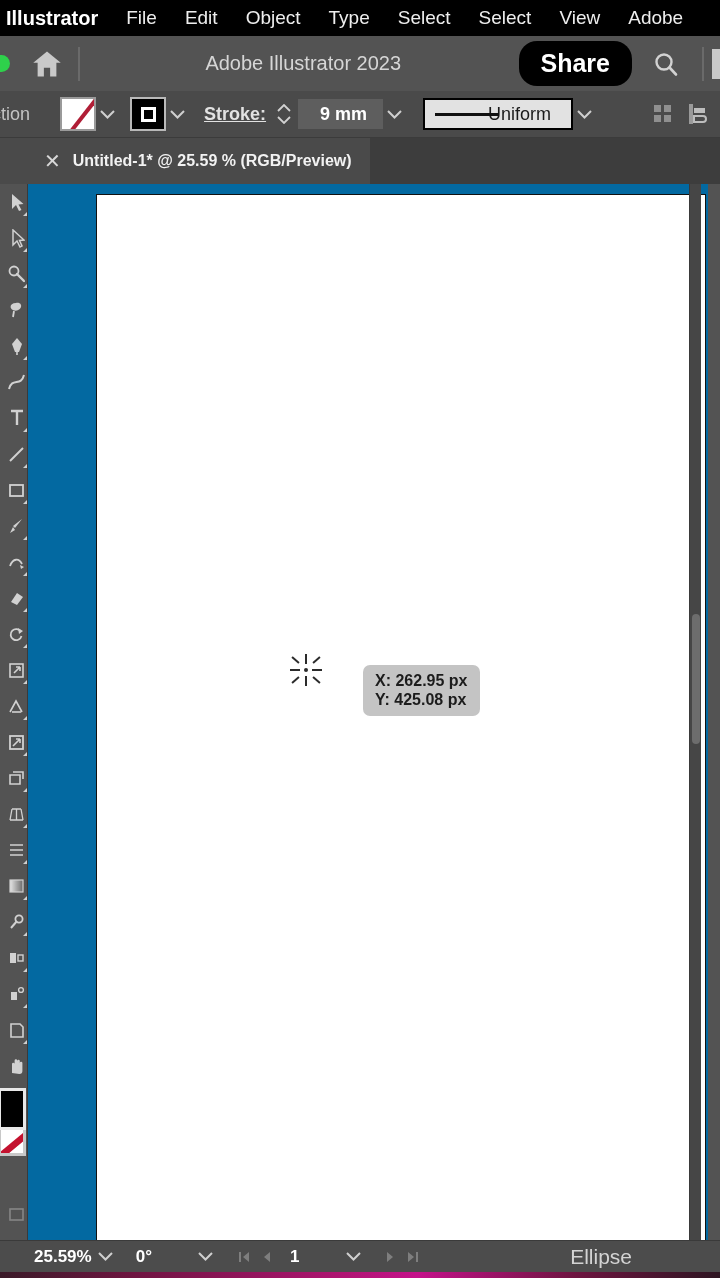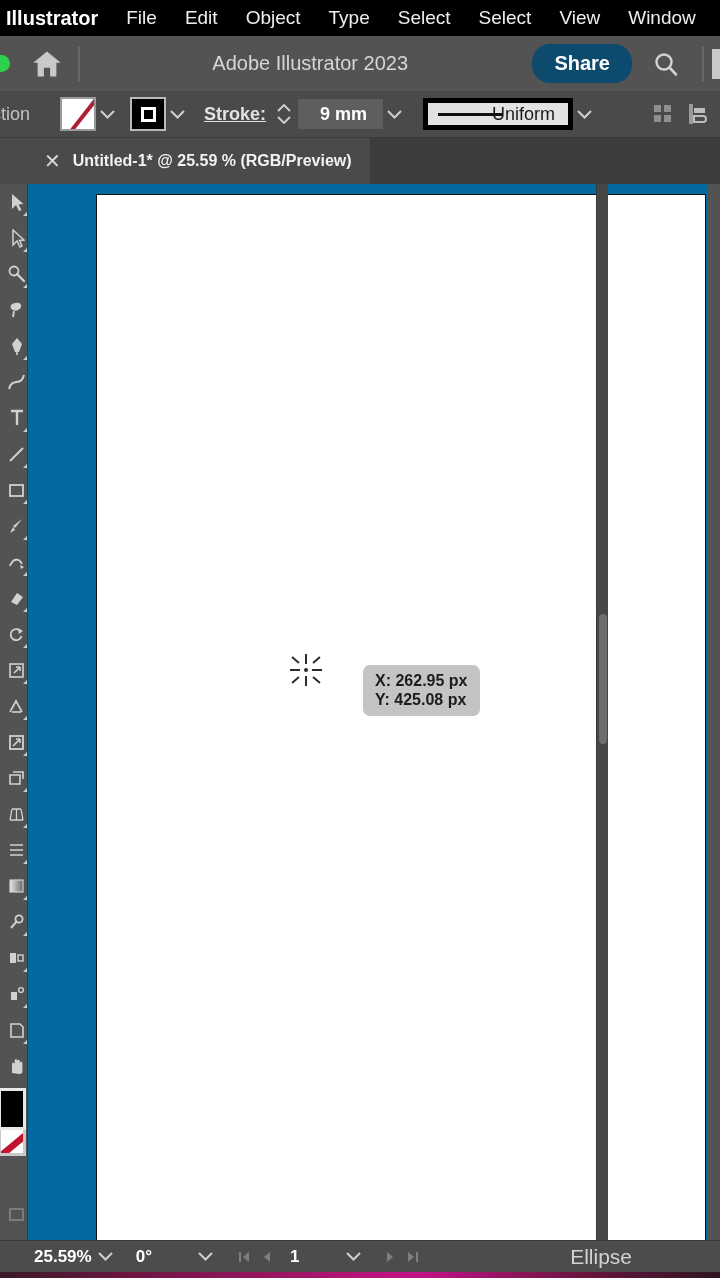--- a/index.html
+++ b/index.html
@@ -3,21 +3,21 @@
 <meta charset="utf-8">
 <style>
   * { box-sizing: border-box; margin: 0; padding: 0; }
   html, body {
     width: 720px; height: 1278px;
     overflow: hidden;
     background: #535353;
     font-family: "Liberation Sans", sans-serif;
     -webkit-font-smoothing: antialiased;
   }
-  #app { position: relative; width: 608px; height: 1278px; }
+  #app { position: relative; width: 701px; height: 1278px; }
 
   
   .menubar {
     position: absolute; left: 0; top: 0; width: 720px; height: 36px;
     background: #000000;
     display: flex; align-items: center;
     overflow: hidden;
   }
   .menu-app {
     color: #ffffff; font-size: 20px; font-weight: bold;
@@ -43,21 +43,21 @@
     width: 46px; height: 46px; margin-left: 14px;
     display: flex; align-items: center; justify-content: center; flex: none;
   }
   .home-ico { width: 30px; height: 28px; display: block; }
   .vdiv { width: 2px; height: 34px; background: #6a6a6a; margin: 0 8px; flex: none; }
   .apptitle {
     flex: 1; text-align: center; color: #d6d6d6;
     font-size: 20px; white-space: nowrap;
   }
   .share-btn {
-    background: #0c4a6e; color: #fff; font-size: 20px; font-weight: bold;
+    background: #000000; color: #fff; font-size: 25px; font-weight: bold;
     border-radius: 18px; padding: 8px 22px; margin-right: 14px; flex: none;
     border: none;
   }
   .search-btn {
     width: 40px; height: 40px; margin-right: 8px; flex: none;
     display: flex; align-items: center; justify-content: center;
   }
   .edge-chip {
     width: 12px; height: 30px; background: #c9c9c9;
     margin-right: -4px; flex: none;
@@ -108,21 +108,21 @@
   .stroke-input {
     width: 85px; height: 30px; background: #5e5e5e; color: #ffffff;
     font-size: 18px; font-weight: bold; border: none;
     display: flex; align-items: center; padding-left: 22px;
     margin-left: 6px; flex: none;
   }
   .profile-box {
     width: 150px; height: 32px; background: #e2e2e2; color: #1a1a1a;
     font-size: 18px; margin-left: 18px; flex: none;
     display: flex; align-items: center; justify-content: flex-end;
-    padding-right: 13px; position: relative; border: 5px solid #000000;
+    padding-right: 20px; position: relative; border: 2px solid #000000;
   }
   .profile-box::before {
     content: ""; position: absolute; left: 10px; top: 50%;
     width: 64px; height: 3px; background: #111; margin-top: -1px;
   }
   .icobtn { width: 34px; height: 34px; flex: none; display: flex; align-items: center; justify-content: center; }
 
   
   .tabstrip {
     position: absolute; left: 0; top: 138px; width: 720px; height: 46px;
@@ -254,21 +254,21 @@
 
   <div class="menubar">
     <div class="menu-app">Illustrator</div>
     <div class="menu-item">File</div>
     <div class="menu-item">Edit</div>
     <div class="menu-item">Object</div>
     <div class="menu-item">Type</div>
     <div class="menu-item">Select</div>
     <div class="menu-item">Select</div>
     <div class="menu-item">View</div>
-    <div class="menu-item">Window</div>
+    <div class="menu-item">Adobe</div>
   </div>
 
   <div class="appbar">
     <div class="trafficlight"></div>
 
     <div class="home-btn">
       <svg class="home-ico" viewBox="0 0 24 22">
         <path d="M12 1 L23 10 L19.5 10 L19.5 21 L14.5 21 L14.5 14 L9.5 14 L9.5 21 L4.5 21 L4.5 10 L1 10 Z" fill="#c9c9c9"></path>
       </svg>
     </div>

